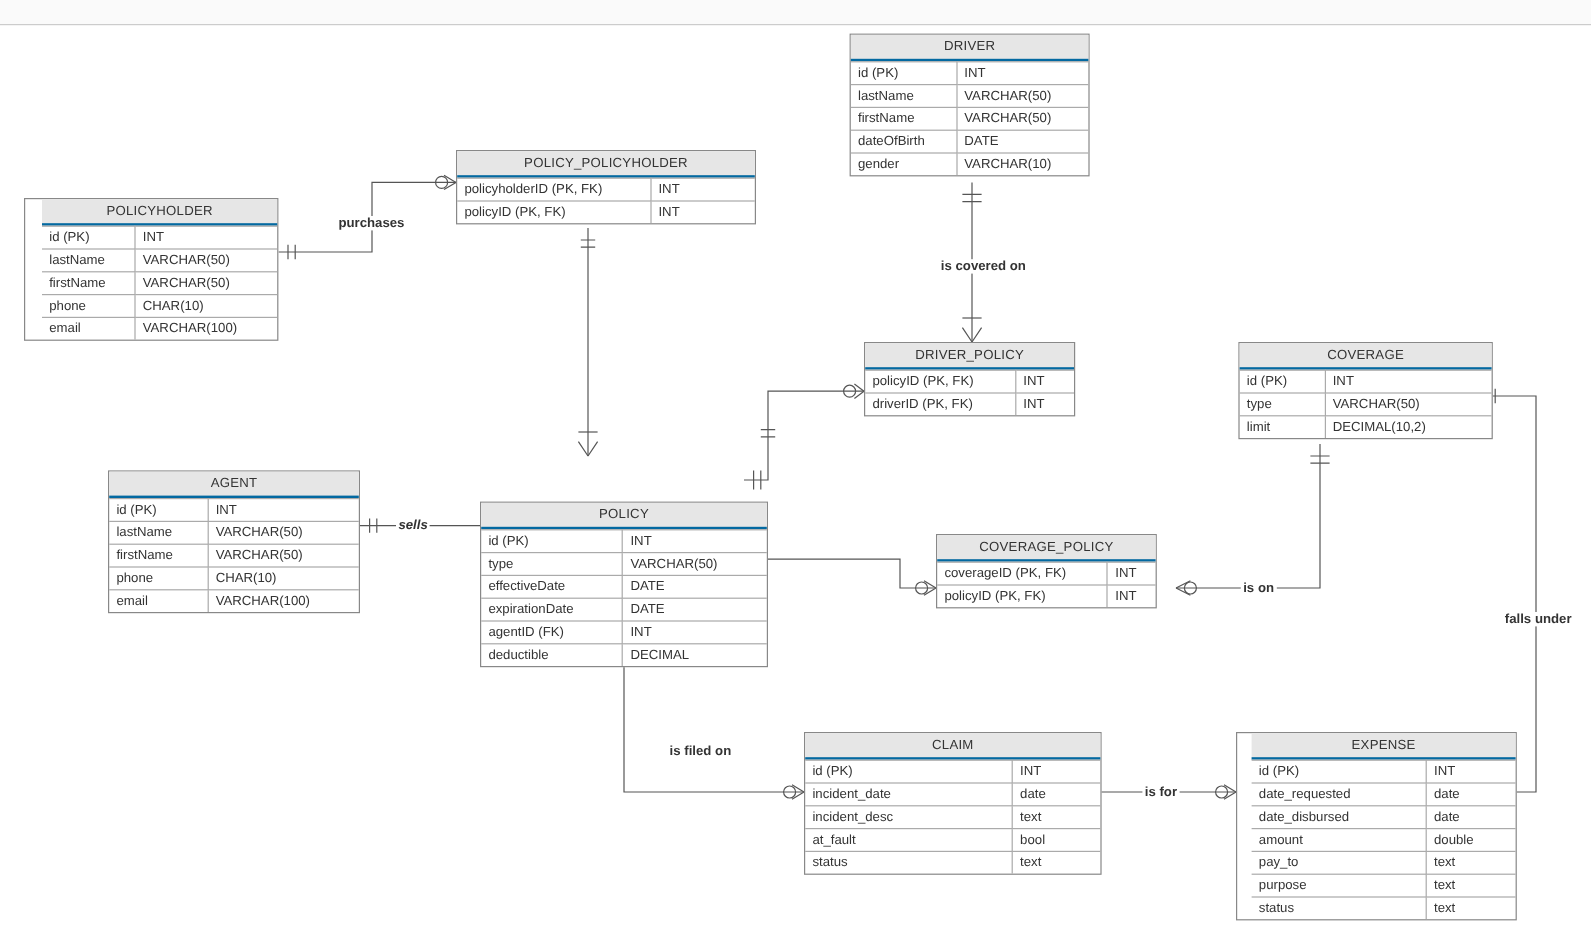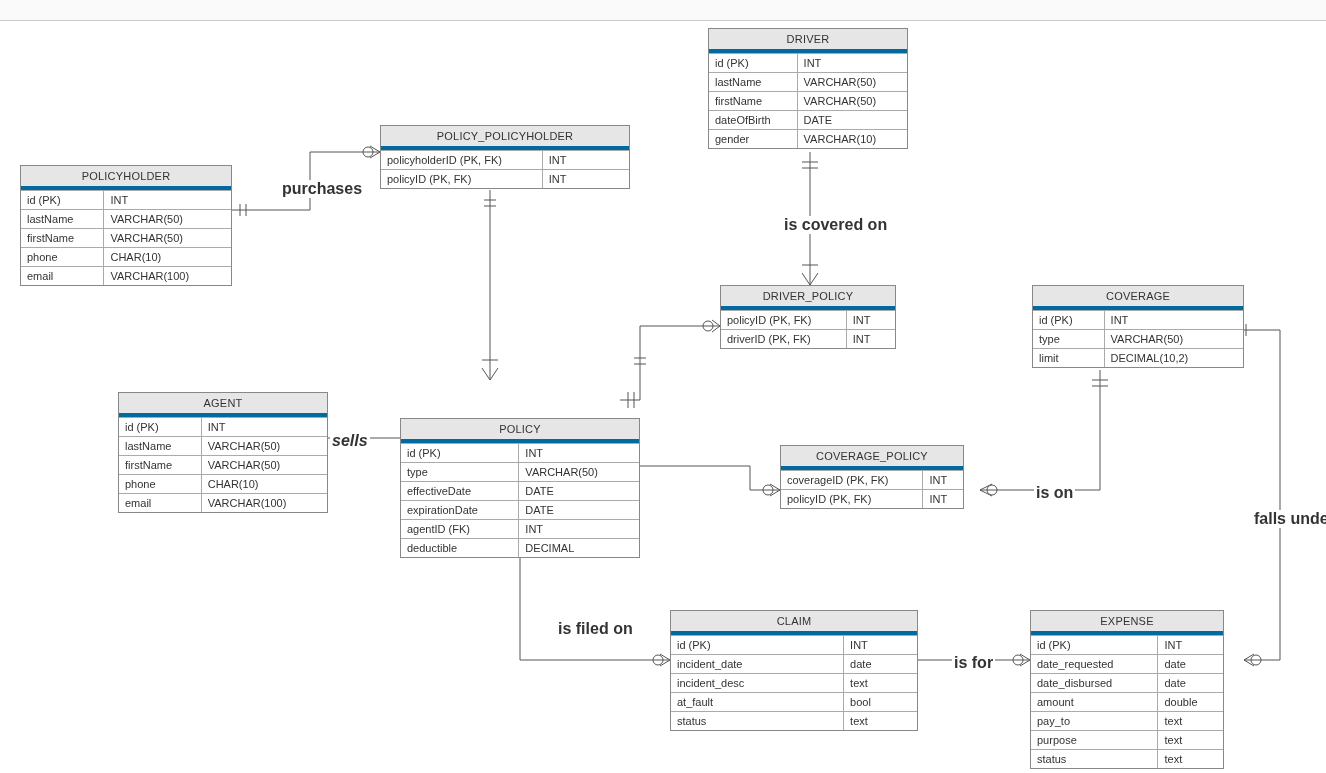--- a/index.html
+++ b/index.html
@@ -30,21 +30,21 @@
     position: absolute;
     border: 1px solid #888;
     background: #fff;
     box-sizing: border-box;
   }
   .entity .title {
     background: #e6e6e6;
     text-align: center;
     font-weight: normal;
     padding: 4px 2px;
-    border-bottom: 4px solid #0369a1;
+    border-bottom: 2px solid #0369a1;
     letter-spacing: 0.2px;
   }
   .entity table {
     border-collapse: collapse;
     width: 100%;
   }
   .entity td {
     border: 1px solid #aaa;
     padding: 3px 6px;
     font-size: 11px;
@@ -57,21 +57,21 @@
   svg.lines {
     position: absolute;
     top: 0; left: 0;
     width: 1326px;
     height: 773px;
     pointer-events: none;
   }
   svg .conn { stroke: #555; stroke-width: 1; fill: none; }
   .rel-label {
     position: absolute;
-    font-size: 16px;
+    font-size: 11px;
     font-weight: bold;
     color: #333;
     background: #fff;
     padding: 0 2px;
     white-space: nowrap;
   }
 </style>
 </head>
 <body>
 
@@ -139,21 +139,21 @@
   </svg>
 
   <div class="rel-label" style="left:280px; top:180px;">purchases</div>
   <div class="rel-label" style="left:782px; top:216px;">is covered on</div>
   <div class="rel-label" style="left:330px; top:432px;font-style:italic;">sells</div>
   <div class="rel-label" style="left:1034px; top:484px;">is on</div>
   <div class="rel-label" style="left:556px; top:620px;">is filed on</div>
   <div class="rel-label" style="left:952px; top:654px;">is for</div>
   <div class="rel-label" style="left:1252px; top:510px;">falls under</div>
 
-  <div class="entity" style="left:20px; top:165px; width:212px;">
+  <div class="entity" style="left:20px; top:165px; width:212px;padding-left:14px;">
     <div class="title">POLICYHOLDER</div>
     <table>
       <tbody>
           <tr>
             <td class="attr-name">id (PK)</td>
             <td class="attr-type">INT</td>
           </tr>
       <tr>
             <td class="attr-name">lastName</td>
             <td class="attr-type">VARCHAR(50)</td>
@@ -211,21 +211,21 @@
             <td class="attr-type">DATE</td>
           </tr>
       <tr>
             <td class="attr-name">gender</td>
             <td class="attr-type">VARCHAR(10)</td>
           </tr>
     </tbody>
       </table>
   </div>
 
-  <div class="entity" style="left:90px; top:392px; width:210px;margin-left:28px;">
+  <div class="entity" style="left:90px; top:392px; width:210px;">
     <div class="title">AGENT</div>
     <table>
       <tbody>
           <tr>
             <td class="attr-name">id (PK)</td>
             <td class="attr-type">INT</td>
           </tr>
       <tr>
             <td class="attr-name">lastName</td>
             <td class="attr-type">VARCHAR(50)</td>
@@ -351,21 +351,21 @@
             <td class="attr-type">bool</td>
           </tr>
       <tr>
             <td class="attr-name">status</td>
             <td class="attr-type">text</td>
           </tr>
     </tbody>
       </table>
   </div>
 
-  <div class="entity" style="left:1030px; top:610px; width:194px;">
+  <div class="entity" style="left:1030px; top:610px; width:234px;padding-left:12px;">
     <div class="title">EXPENSE</div>
     <table>
       <tbody>
           <tr>
             <td class="attr-name">id (PK)</td>
             <td class="attr-type">INT</td>
           </tr>
       <tr>
             <td class="attr-name">date_requested</td>
             <td class="attr-type">date</td>

